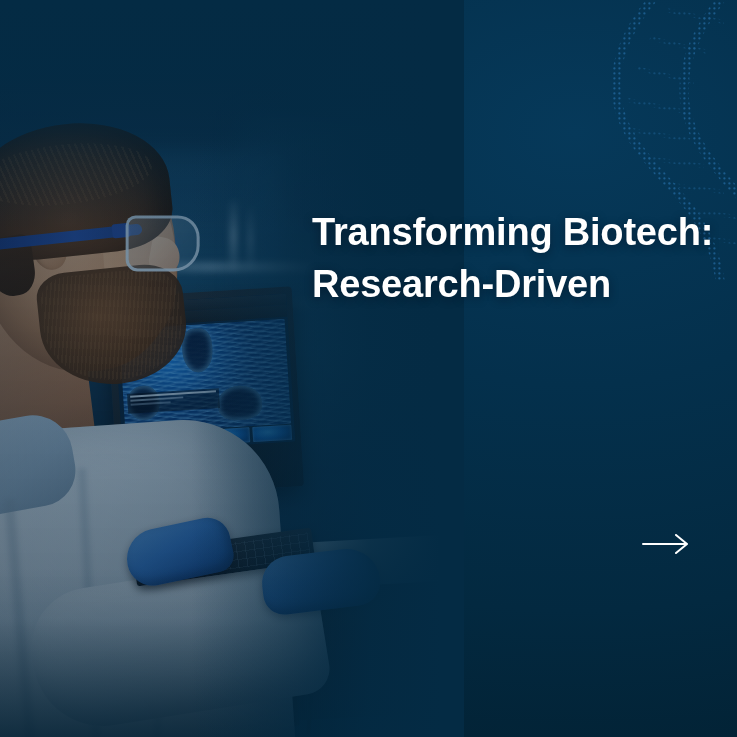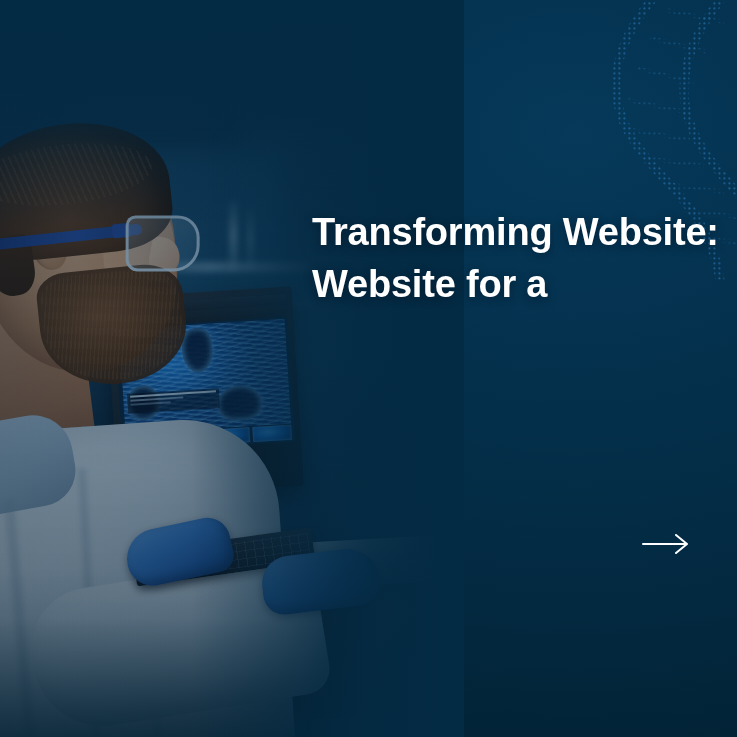--- a/index.html
+++ b/index.html
@@ -540,22 +540,22 @@
             <line x1="206" y1="286" x2="264" y2="294"></line>
           </g>
         </mask>
       </defs>
       <rect width="300" height="330" fill="url(#dots)" mask="url(#strandMask)" opacity="0.95"></rect>
       <rect width="300" height="330" fill="url(#dots)" mask="url(#rungMask)" opacity="0.55"></rect>
     </svg>
   </div>
 
   <h1 class="headline">
-    <span class="ln">Transforming Website:</span>
-    <span class="ln">Website for a</span>
+    <span class="ln">Transforming Biotech:</span>
+    <span class="ln">Research-Driven</span>
   </h1>
 
   <div class="cta">
     <svg width="48" height="20" viewBox="0 0 48 20">
       <line x1="1" y1="10" x2="44" y2="10" stroke="#ffffff" stroke-width="2" stroke-linecap="round"></line>
       <polyline points="34,1 45,10 34,19" fill="none" stroke="#ffffff" stroke-width="2" stroke-linecap="round" stroke-linejoin="round"></polyline>
     </svg>
   </div>
 
 </div>

